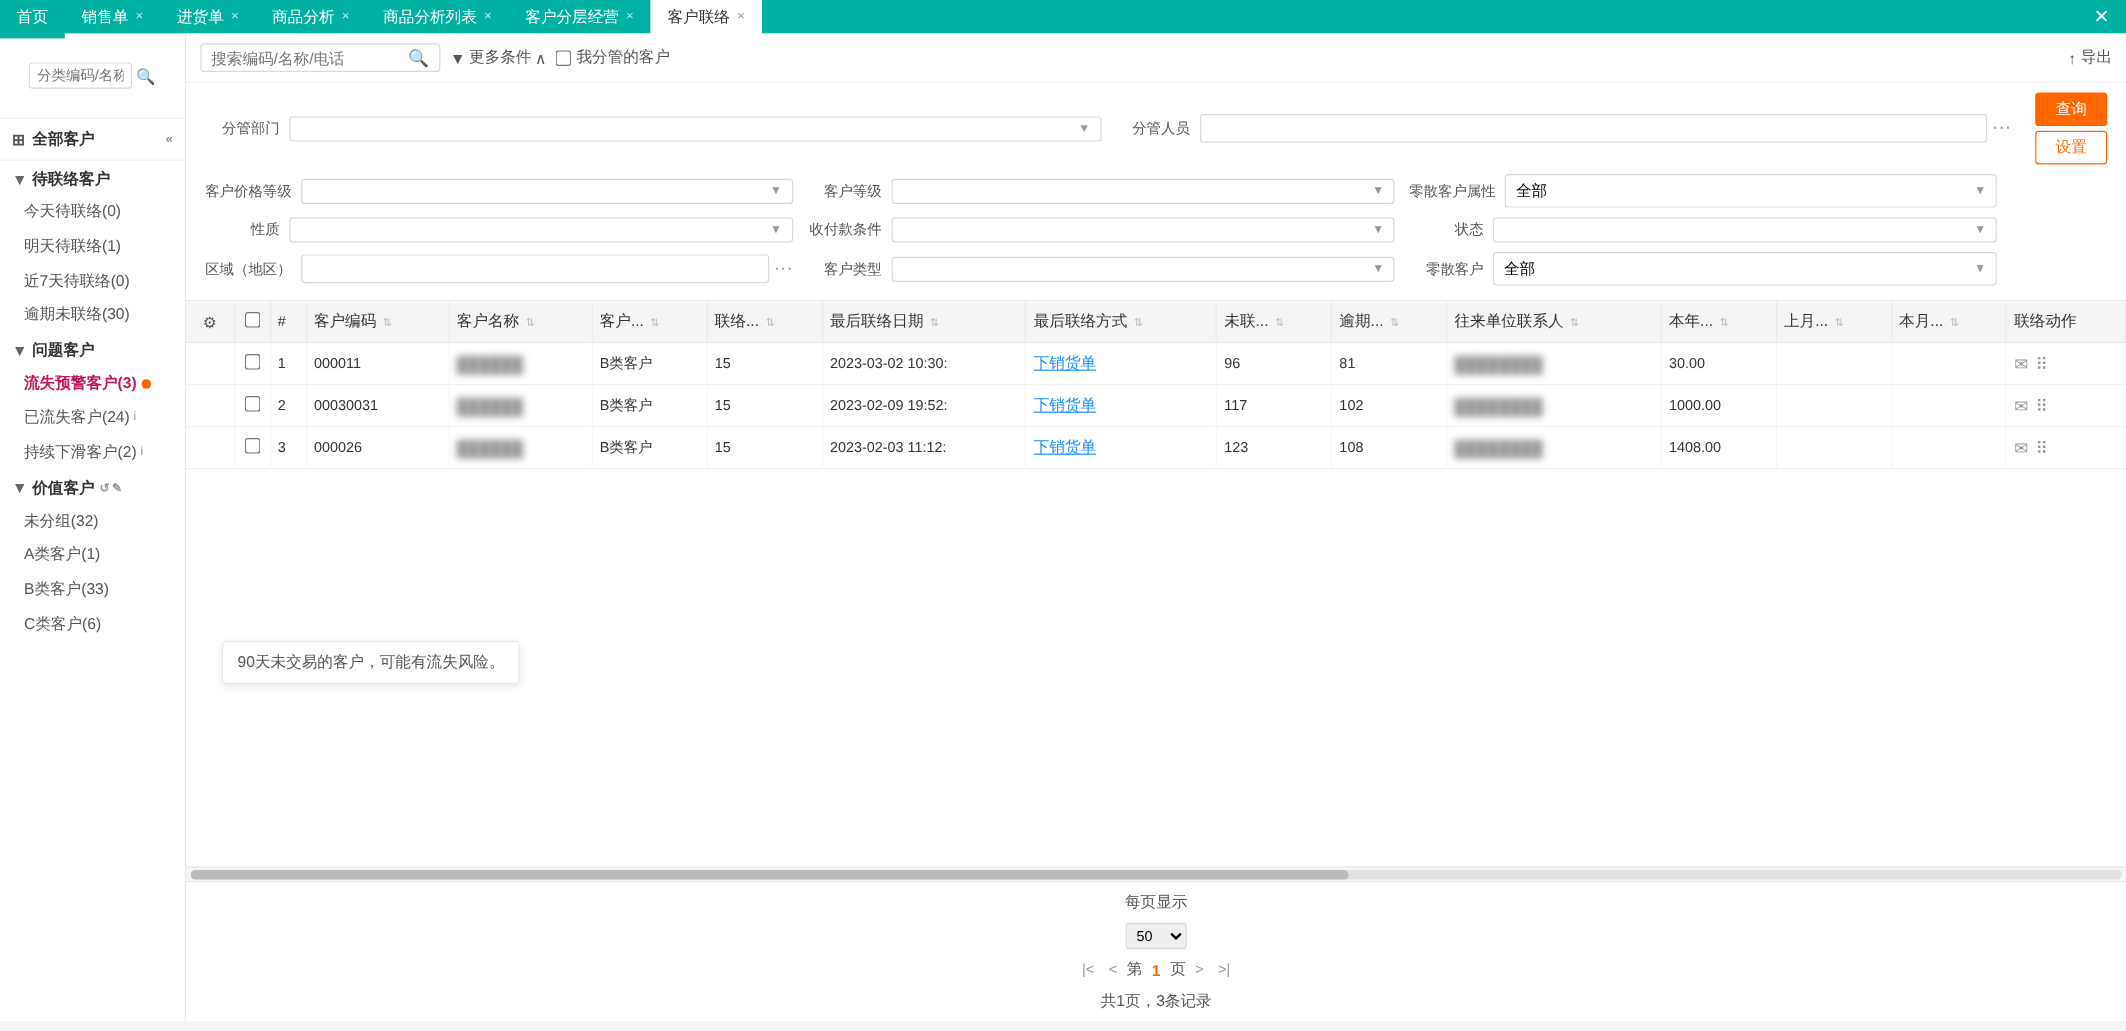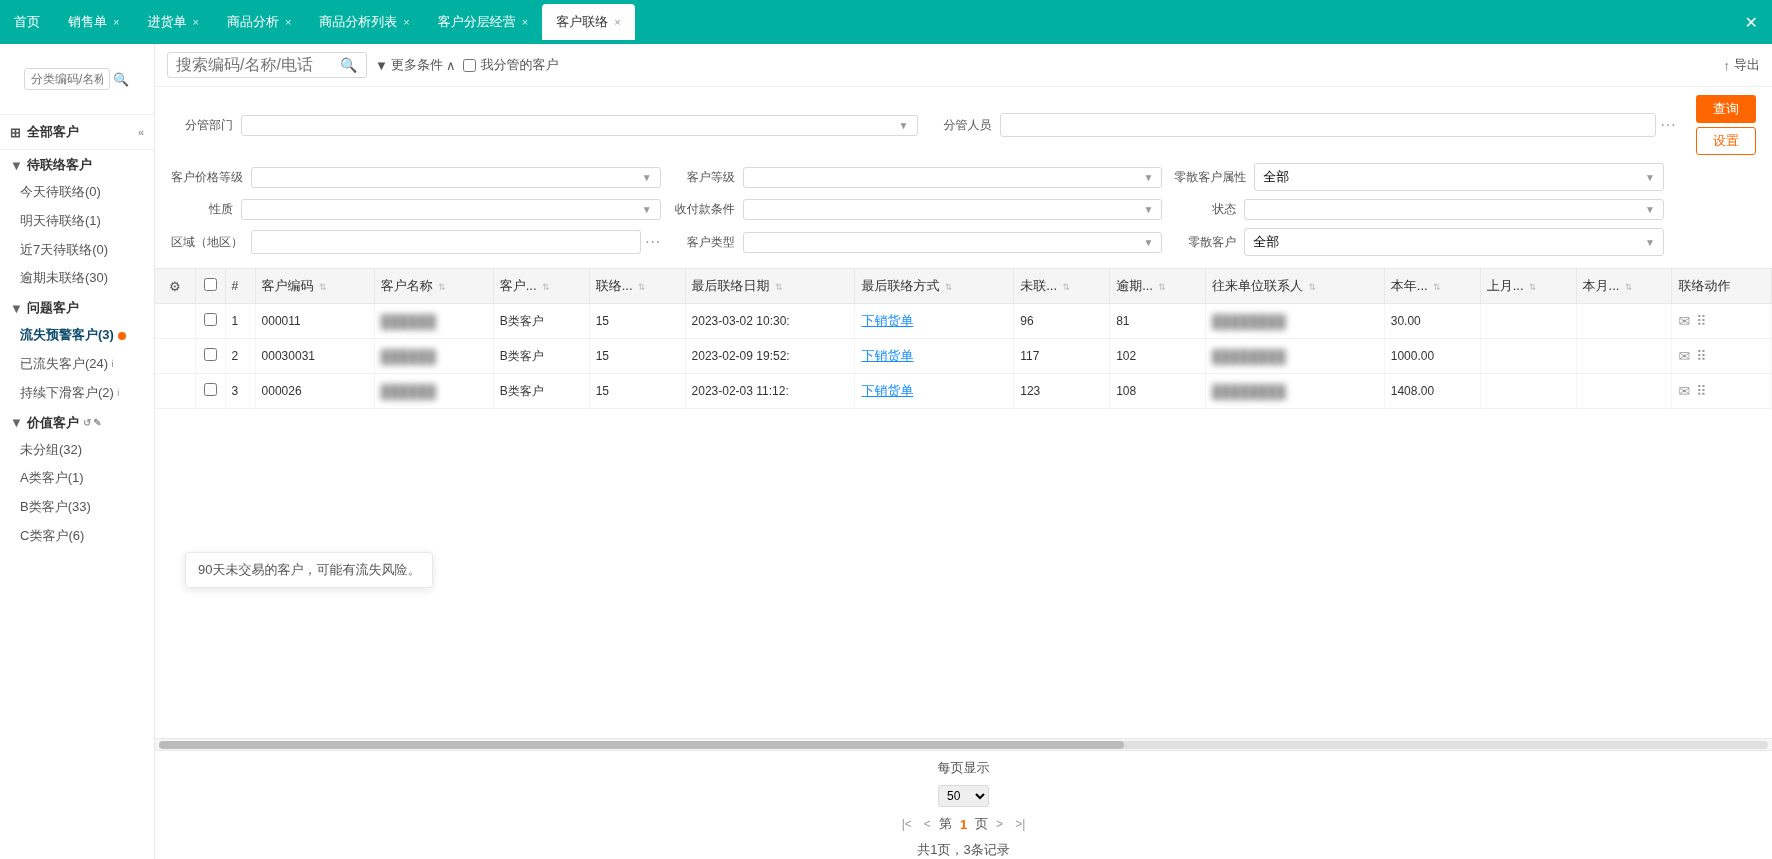--- a/index.html
+++ b/index.html
@@ -3,21 +3,21 @@
   <meta charset="utf-8">
   <style>
     * { box-sizing: border-box; margin: 0; padding: 0; font-family: 'Microsoft YaHei', Arial, sans-serif; font-size: 13px; }
     body { background: #f5f5f5; overflow: hidden; }
 
     
     .tab-bar {
       background: #00b0a0;
       display: flex;
       align-items: center;
-      height: 44px;
+      height: 28px;
       padding-left: 0;
     }
     .tab-item {
       height: 36px;
       display: flex;
       align-items: center;
       padding: 0 14px;
       color: #fff;
       cursor: pointer;
       white-space: nowrap;
@@ -83,21 +83,21 @@
       cursor: pointer;
     }
     .sidebar-group-title .arrow { margin-right: 4px; color: #666; }
     .sidebar-item {
       padding: 4px 10px 4px 20px;
       color: #555;
       cursor: pointer;
       font-size: 12px;
       line-height: 1.6;
     }
-    .sidebar-item.active { color: #0c4a6e; font-weight: bold; }
+    .sidebar-item.active { color: #be185d; font-weight: bold; }
     .sidebar-item-with-icon {
       display: flex;
       align-items: center;
     }
     .orange-dot { width: 8px; height: 8px; background: #ff6600; border-radius: 50%; margin-left: 4px; }
     .info-icon { color: #999; font-size: 10px; margin-left: 3px; cursor: pointer; }
     .sidebar-edit-icon { color: #999; font-size: 10px; margin-left: 3px; cursor: pointer; }
     .sidebar-refresh-icon { color: #999; font-size: 10px; margin-left: 3px; cursor: pointer; }
 
     
@@ -442,21 +442,21 @@
     </div>
     <div class="sidebar-item">
       <span>C类客户(6)</span>
     </div>
   </div>
 
   <div class="content-area">
 
     <div class="filter-bar">
       <div class="search-input-wrap">
-        <input type="text" style="font-size: 16px; color: rgb(153, 153, 153);" placeholder="搜索编码/名称/电话">
+        <input type="text" style="font-size: 13px; color: rgb(153, 153, 153);" placeholder="搜索编码/名称/电话">
         <button class="search-btn">🔍</button>
       </div>
       <button class="more-filters-btn">
         <span>▼</span>
         <span>更多条件</span>
         <span>∧</span>
       </button>
       <label class="my-customers-label">
         <input type="checkbox" style="">
         <span>我分管的客户</span>

